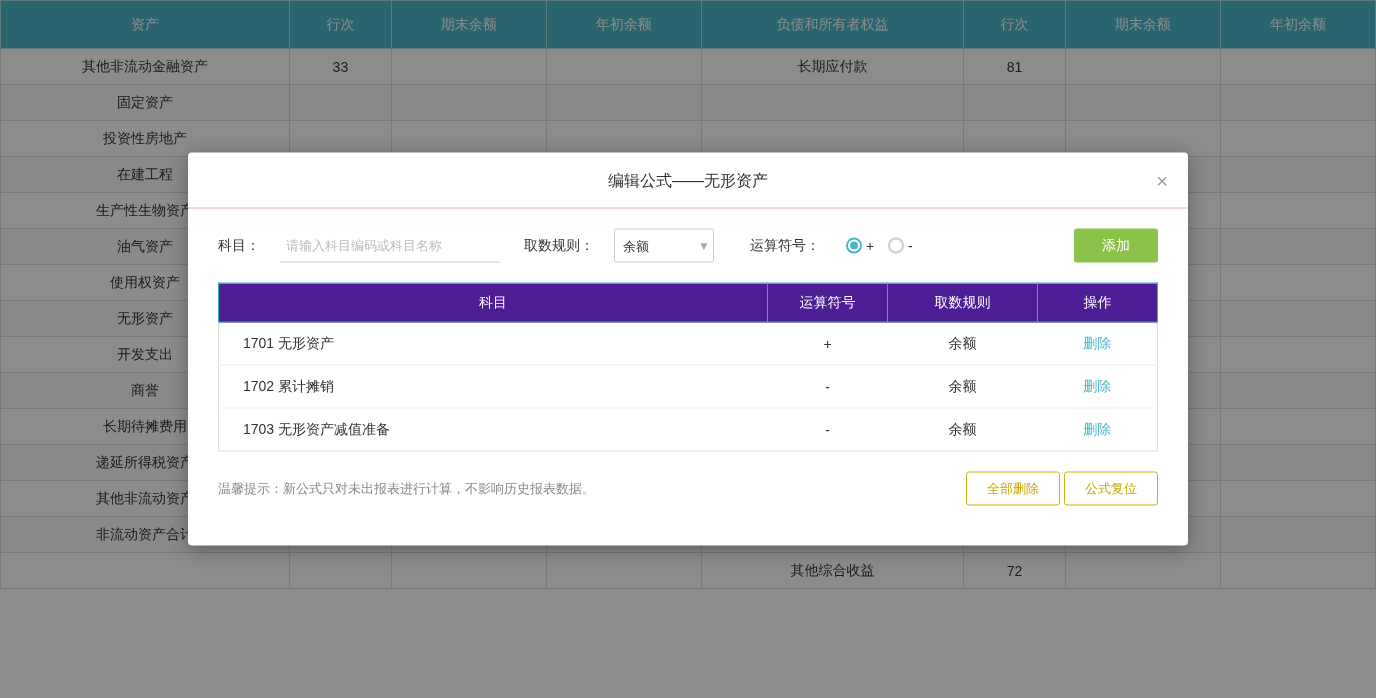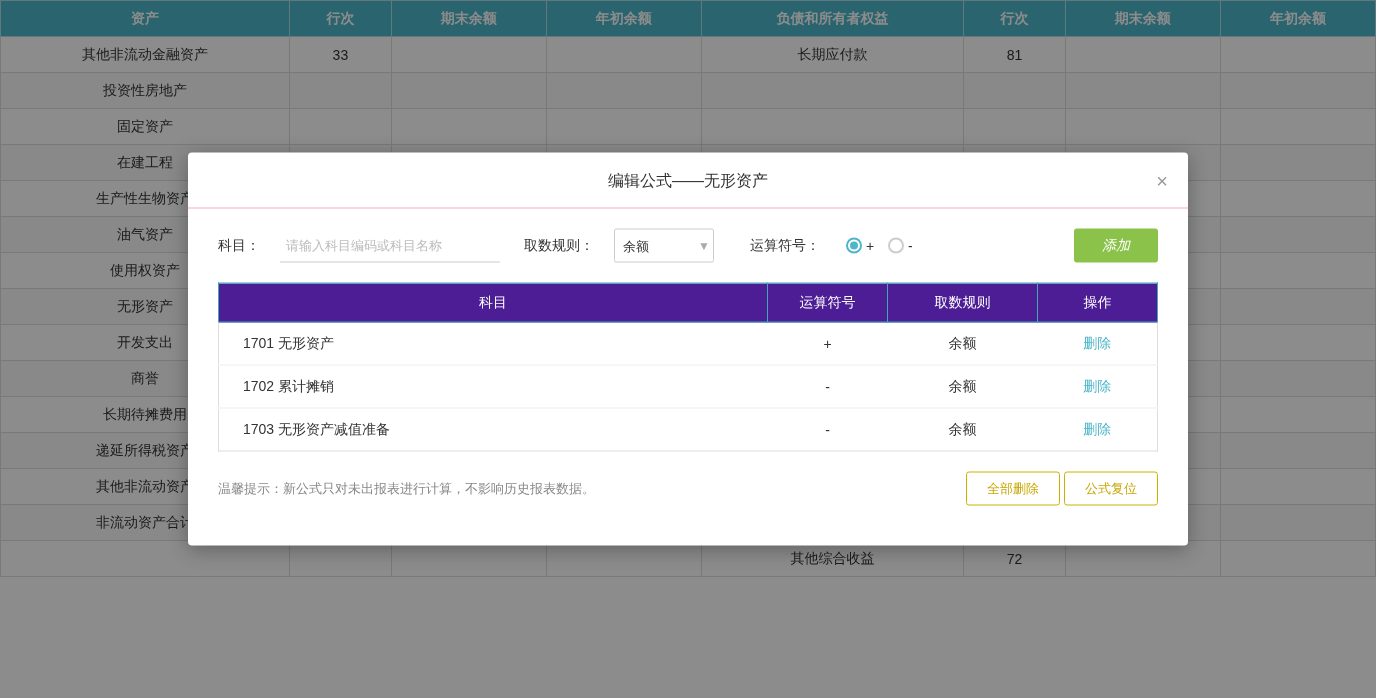--- a/index.html
+++ b/index.html
@@ -26,22 +26,22 @@
       width: 100%;
       border-collapse: collapse;
     }
 
     .bg-table th {
       background: #4db6c8;
       color: #fff;
       padding: 8px 12px;
       border: 1px solid #b0dde5;
       text-align: center;
-      font-weight: bold;
-      height: 36px;
+      font-weight: normal;
+      height: 48px;
       margin-top: 44px;
     }
 
     .bg-table td {
       padding: 8px 12px;
       border: 1px solid #ddd;
       text-align: center;
       color: #333;
       height: 36px;
     }
@@ -215,21 +215,20 @@
     .add-btn {
       margin-left: auto;
       background: #8bc34a;
       color: #fff;
       border: none;
       border-radius: 3px;
       padding: 8px 28px;
       font-size: 14px;
       cursor: pointer;
       white-space: nowrap;
-      font-style: italic;
     }
 
     
     .modal-table-wrap {
       padding: 0 30px;
     }
 
     .modal-table {
       width: 100%;
       border-collapse: collapse;
@@ -313,31 +312,31 @@
           <td>其他非流动金融资产</td>
           <td>33</td>
           <td></td>
           <td></td>
           <td>长期应付款</td>
           <td>81</td>
           <td></td>
           <td></td>
         </tr>
         <tr>
+          <td>固定资产</td>
+          <td></td>
+          <td></td>
+          <td></td>
+          <td></td>
+          <td></td>
+          <td></td>
+          <td></td>
+        </tr>
+        <tr>
           <td>投资性房地产</td>
-          <td></td>
-          <td></td>
-          <td></td>
-          <td></td>
-          <td></td>
-          <td></td>
-          <td></td>
-        </tr>
-        <tr>
-          <td>固定资产</td>
           <td></td>
           <td></td>
           <td></td>
           <td></td>
           <td></td>
           <td></td>
           <td></td>
         </tr>
         <tr>
           <td>在建工程</td>

